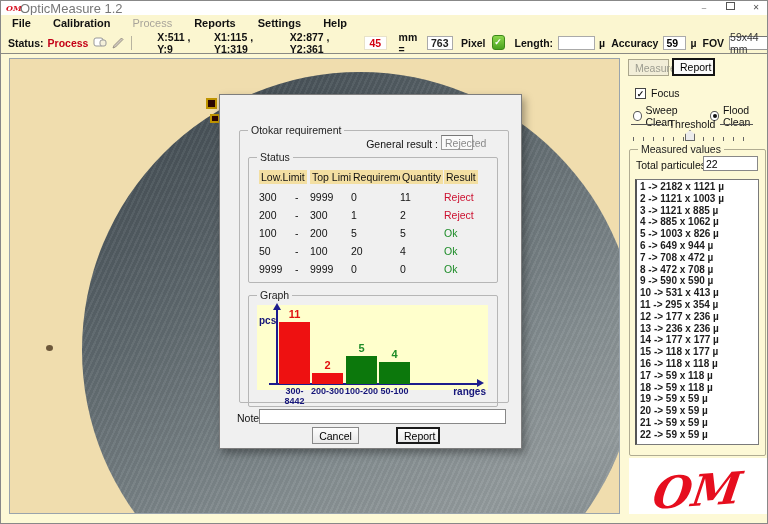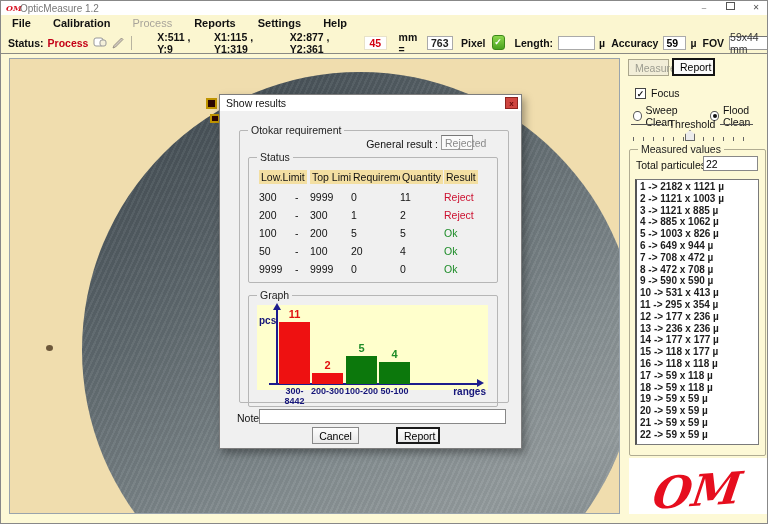--- a/index.html
+++ b/index.html
@@ -1,20 +1,20 @@
 <!DOCTYPE html>
 <html><head>
 <meta charset="utf-8">
 <style>
   html,body{margin:0;padding:0;background:#777;}
   #win{position:relative;width:768px;height:524px;background:#fdf9d6;font-family:"Liberation Sans",sans-serif;overflow:hidden;border:1px solid #888;box-sizing:border-box;}
   
   #titlebar{position:absolute;left:0;top:0;width:768px;height:14px;background:#ffffff;display:flex;align-items:center;}
   #appicon{width:10px;height:9px;margin:0 4px 0 5px;color:#d81020;font:italic bold 8px "DejaVu Serif",serif;line-height:9px;}
-  #apptitle{font-size:10px;color:#777;}
+  #apptitle{font-size:13px;color:#777;}
   #wincontrols{margin-left:auto;display:flex;align-items:center;height:14px;}
   .wbtn{width:26px;height:14px;text-align:center;font-size:8px;color:#555;line-height:14px;}
   .maxbox{display:inline-block;width:7px;height:6px;border:1px solid #555;}
   
   #menubar{position:absolute;left:0;top:14px;width:768px;height:17px;background:#fbf6d0;display:flex;align-items:center;font-size:11px;font-weight:600;color:#111;}
   .menu-item{padding:8px 11px;height:17px;line-height:17px;}
   .menu-item.disabled{color:#a8a49a;font-weight:500;}
   
   #statusbar{position:absolute;left:0;top:31px;width:768px;height:22px;background:#fbf6d0;border-bottom:1px solid #8a8a84;display:flex;align-items:center;font-size:10.5px;font-weight:600;color:#111;box-sizing:border-box;}
   .sb-gap{margin-left:8px;}
@@ -156,24 +156,20 @@
   </div>
 
   <div id="imagearea">
     <div id="disc"></div>
     <div id="dirt-spot"></div>
     <div class="pmarker" id="pmark1"></div>
     <div class="pmarker" id="pmark2"></div>
   </div>
 
   <div id="dialog">
-    <div id="dlg-title">
-      <span id="dlg-title-text">Show results</span>
-      <span id="dlg-close">x</span>
-    </div>
 
     <div class="groupbox" id="grp-otokar">
       <span class="grouplabel">Otokar requirement</span>
       <span id="general-result-label">General result :</span>
       <span id="general-result-box">Rejected</span>
 
       <div class="groupbox" id="grp-values">
         <span class="grouplabel">Status</span>
         <div id="values-table">
             <span class="vcell hdr c0" style="top: 12px;">Low.Limit</span>

